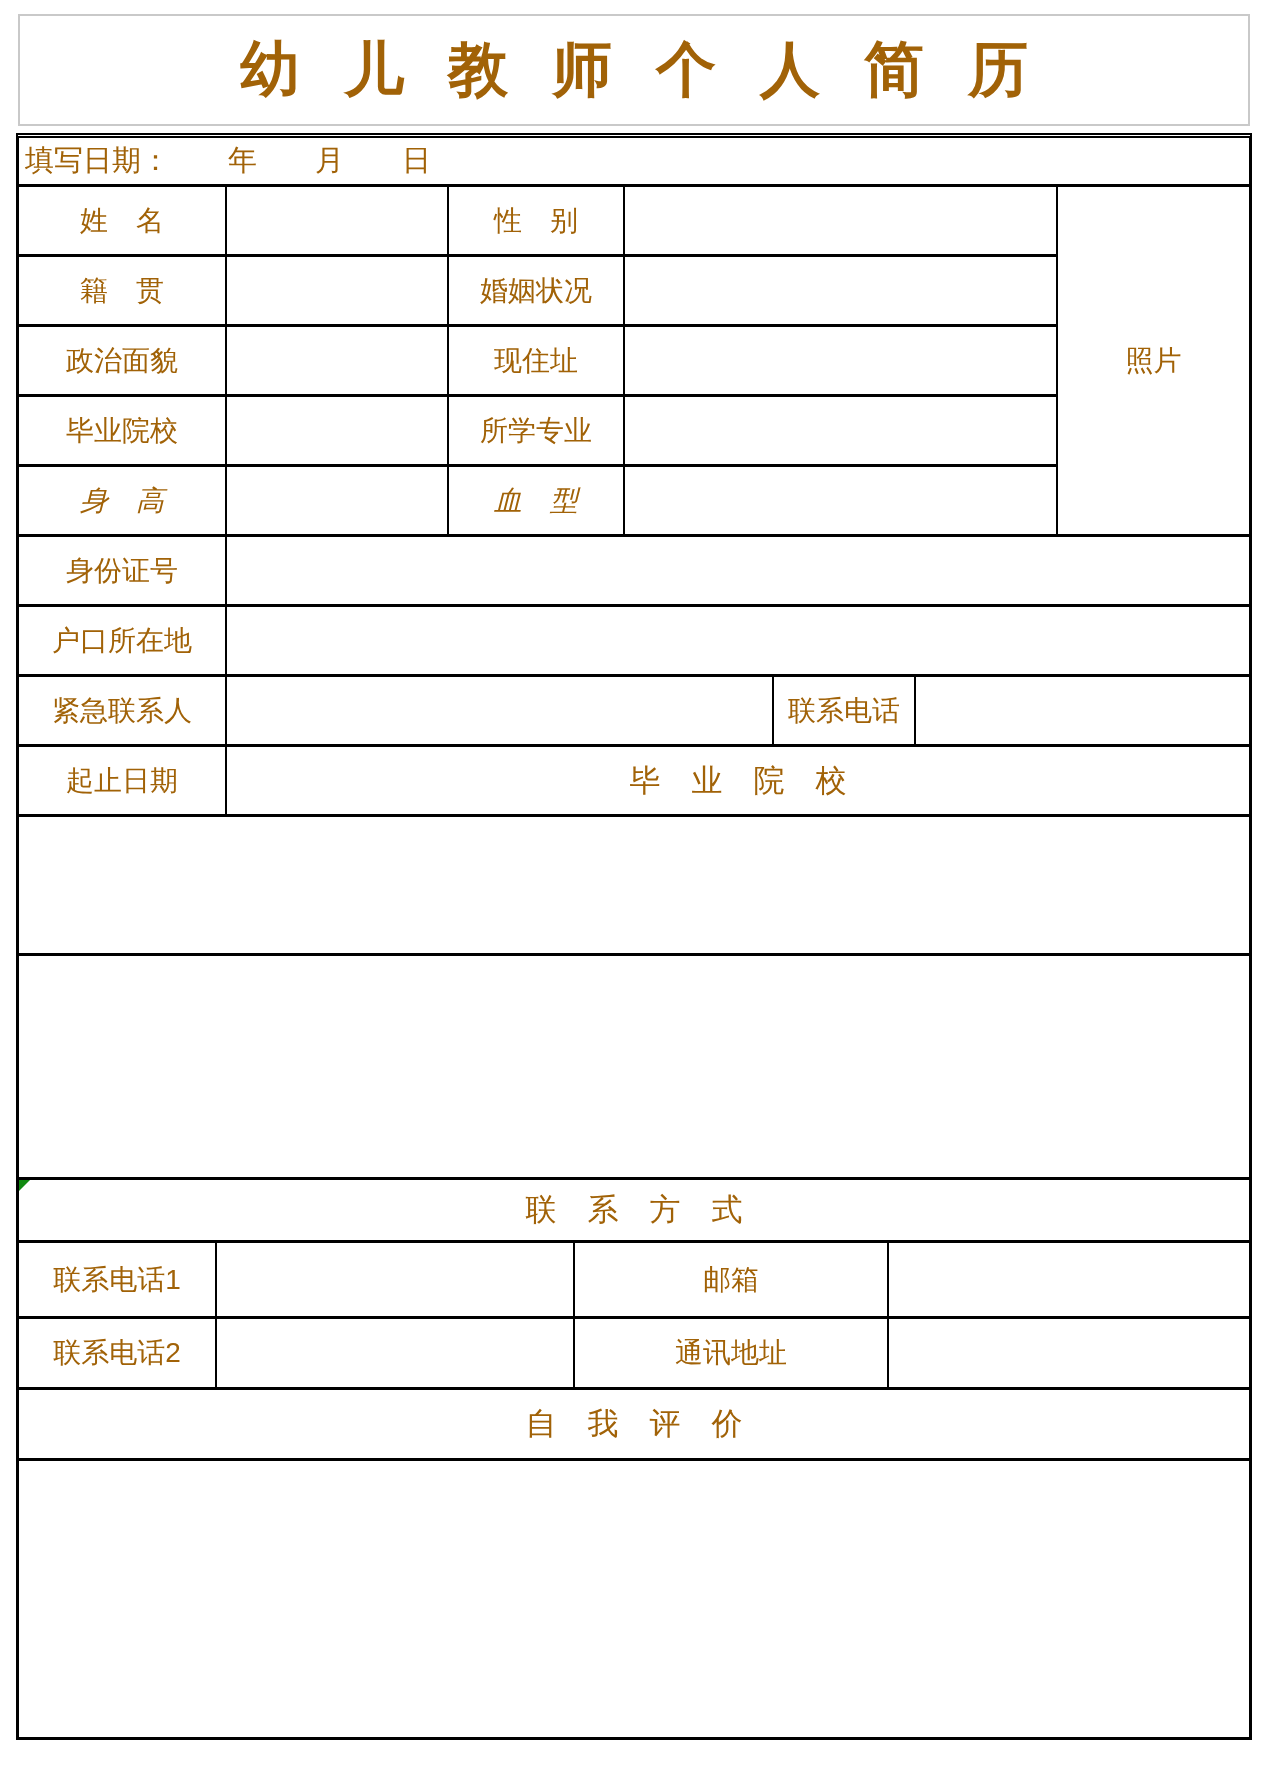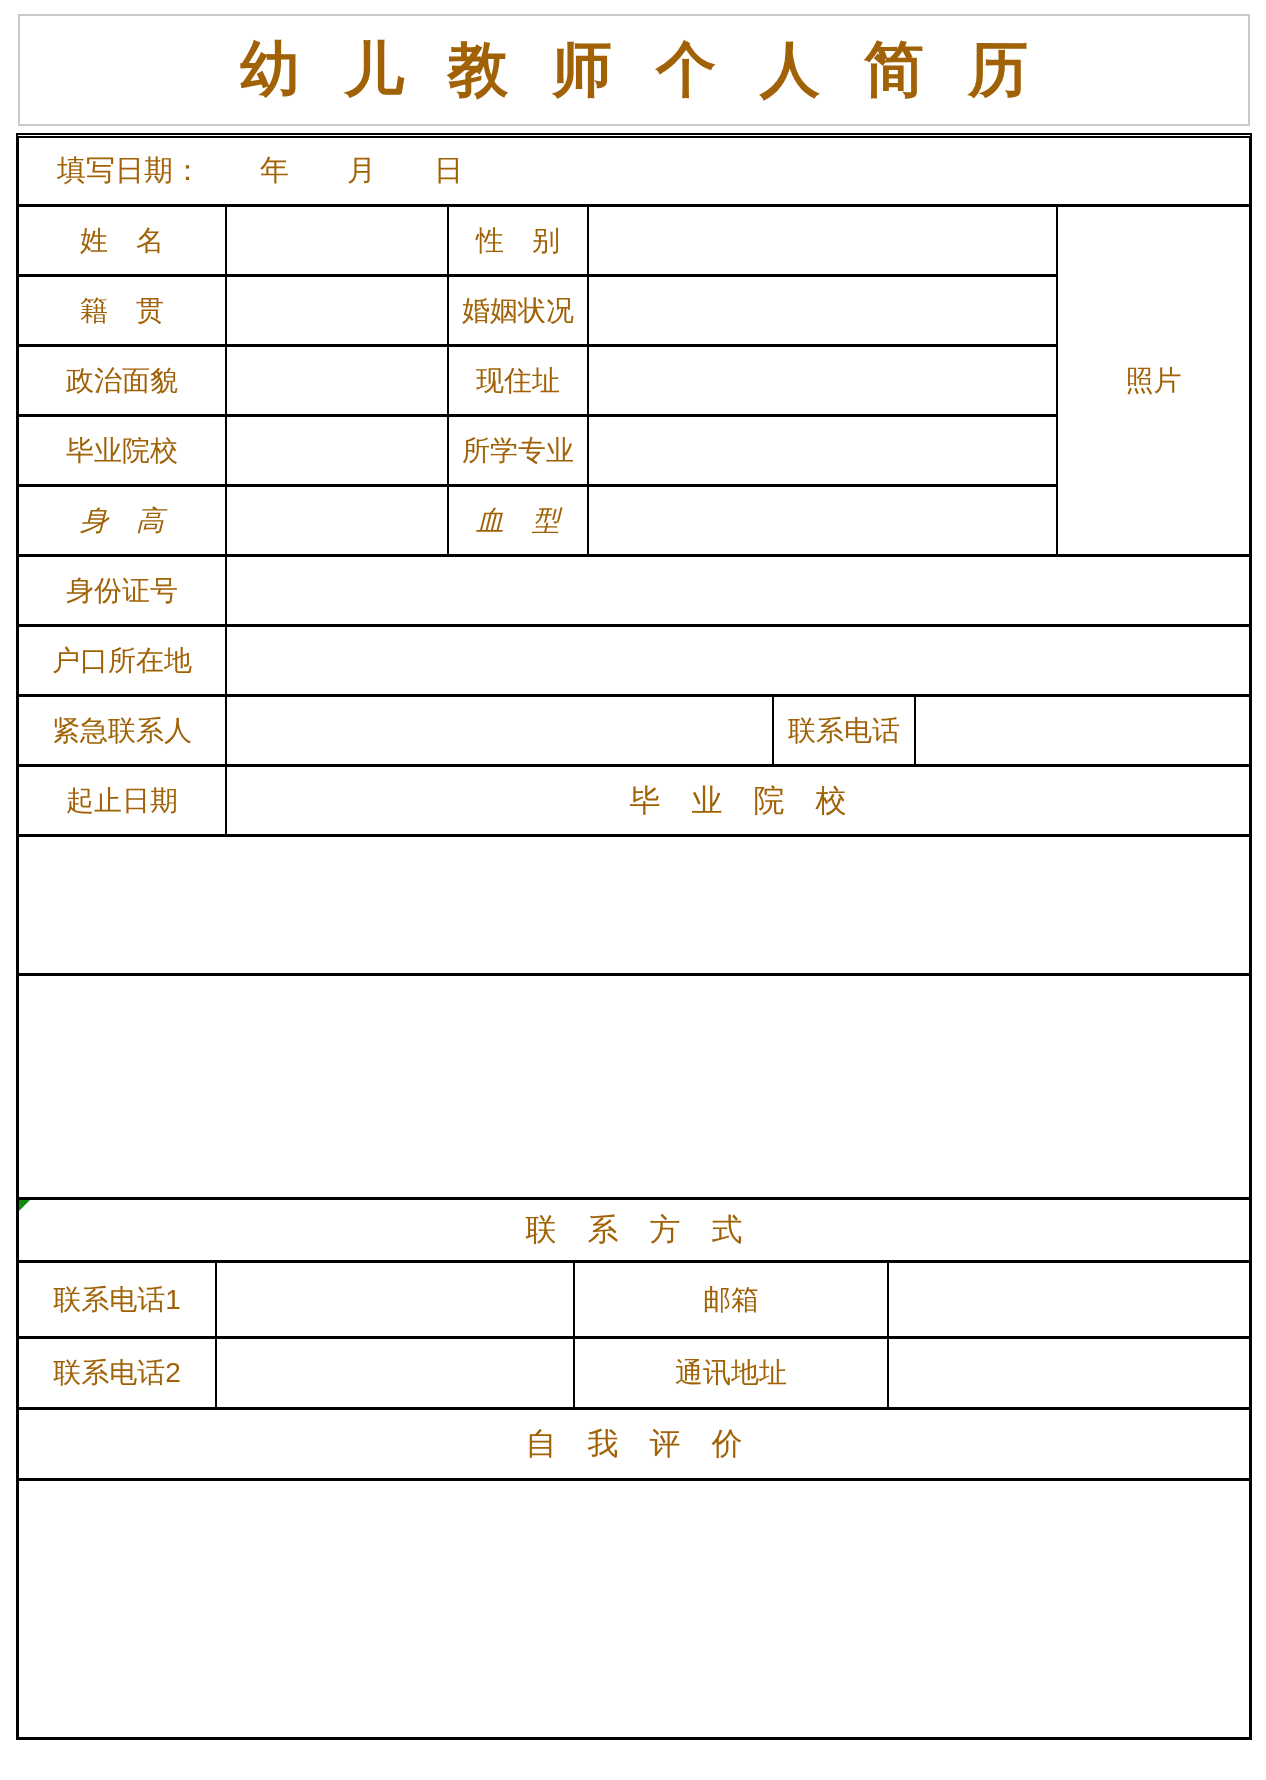--- a/index.html
+++ b/index.html
@@ -27,30 +27,30 @@
     display:flex;align-items:center;justify-content:center;
     box-sizing:border-box;font-size:28px;white-space:nowrap;overflow:hidden;
   }
   .vline{border-right:2px solid #000;}
   .grow{flex:1 1 auto;}
   .header-text{font-size:31px;}
   .date-cell{justify-content:flex-start;padding-left:6px;font-size:29px;}
   
   .w-label{width:208px;}
   .w-v1{width:222px;}
-  .w-l2{width:140px;}
+  .w-l2{width:176px;}
   
   .w-em-val{width:547px;}
   .w-em-tel{width:142px;}
   
   .w-c1{width:198px;}
   .w-c2{width:358px;}
   .w-c3{width:314px;}
   
-  .h-date{height:69px;padding-left:32px;}
+  .h-date{height:49px;}
   .h-topwrap{height:350px;border-bottom:3px solid #000;display:flex;box-sizing:border-box;}
   .h-std{height:70px;}
   .h-exp{height:71px;}
   .h-empty1{height:139px;}
   .h-empty2{height:224px;}
   .h-contact-hdr{height:63px;}
   .h-tel1{height:76px;}
   .h-tel2{height:71px;}
   .h-self{height:71px;}
   .top-left{display:flex;flex-direction:column;width:1037px;box-sizing:border-box;}

